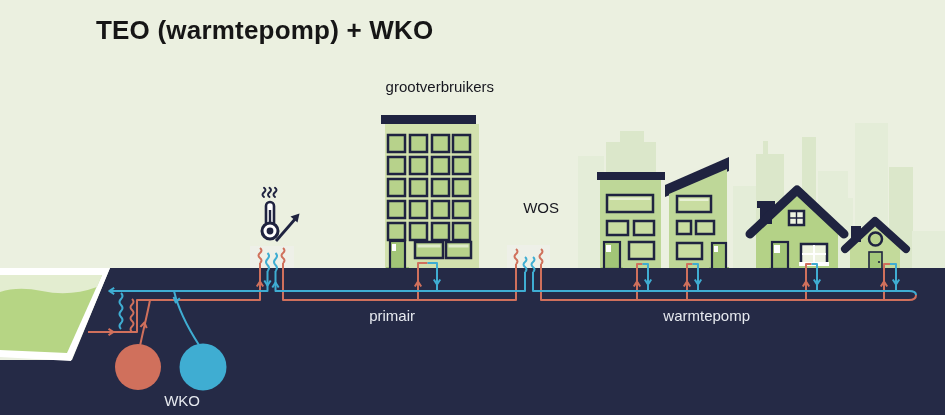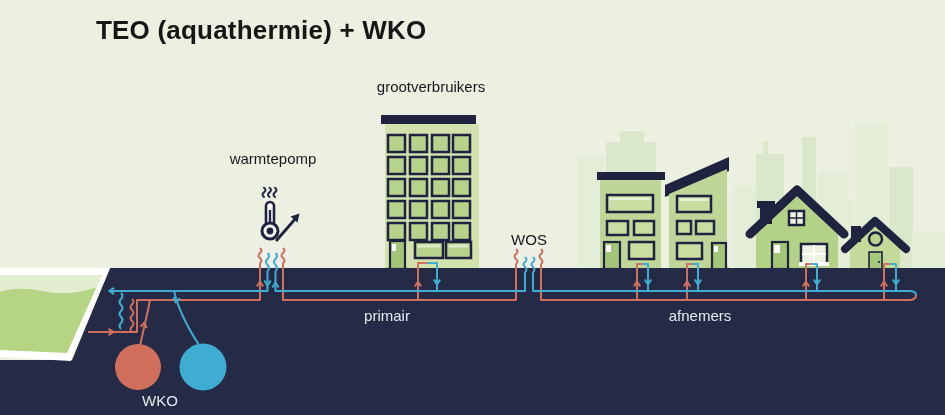--- a/index.html
+++ b/index.html
@@ -7,21 +7,21 @@
     --dark-outline:#1f2340; --water:#b6d584; --box:#eef0e8;
     --label-light:#e6e9ef; --label-dark:#17171f;
   }
   html,body{margin:0;padding:0;background:#fff;}
   #stage{
     position:relative; width:945px; height:415px; overflow:hidden;
     background:var(--background);
     font-family:"Liberation Sans", sans-serif;
   }
   #scene{position:absolute;left:0;top:0;}
-  .lbl{position:absolute; font-size:15px; color:var(--label-dark); text-align:center; line-height:1.1; white-space:nowrap;}
+  .lbl{position:absolute; font-size:15px; color:var(--label-dark); text-align:right; line-height:1.1; white-space:nowrap;}
   .lbl.light{color:var(--label-light);}
   #title{
     position:absolute; left:96px; top:15px; font-size:26px; font-weight:bold;
     color:#161616; letter-spacing:.2px; white-space:nowrap;
   }
   
   .dk{fill:var(--dark-outline);}
   .sky1{fill:#e4edd8;} .sky2{fill:#dbe7ca;}
   .fac1{fill:#d2e1ae;} .fac2{fill:#bed798;} .fac3{fill:#b4d287;} .fac4{fill:#c3da9b;}
   .w1{fill:#b7d28b;stroke:var(--dark-outline);stroke-width:2.5;}
@@ -223,20 +223,19 @@
         <path class="pc" transform="rotate(12 176 301)" d="M172.8,297.5 L176,302.5 L179.2,297.5"></path>
         <path class="pc" d="M433.8,279.5 L437,284.5 L440.2,279.5"></path>
         <path class="pc" d="M644.8,279.5 L648,284.5 L651.2,279.5"></path>
         <path class="pc" d="M694.8,279.5 L698,284.5 L701.2,279.5"></path>
         <path class="pc" d="M813.8,279.5 L817,284.5 L820.2,279.5"></path>
         <path class="pc" d="M892.8,279.5 L896,284.5 L899.2,279.5"></path>
       </g>
     </g>
   </svg>
 
-  <div id="title">TEO (aquathermie) + WKO</div>
+  <div id="title">TEO (warmtepomp) + WKO</div>
   <div class="lbl" style="left:368px; top:79px; width:126px;">grootverbruikers</div>
-  <div class="lbl" style="left:213px; top:151px; width:120px;">warmtepomp</div>
-  <div class="lbl" style="left:499px; top:232px; width:60px;">WOS</div>
-  <div class="lbl light" style="left:337px; top:308px; width:100px;">primair</div>
-  <div class="lbl light" style="left:650px; top:308px; width:100px;">afnemers</div>
+  <div class="lbl" style="left:499px; top:200px; width:60px;">WOS</div>
+  <div class="lbl light" style="left:315px; top:308px; width:100px;">primair</div>
+  <div class="lbl light" style="left:650px; top:308px; width:100px;">warmtepomp</div>
   <div class="lbl light" style="left:120px; top:393px; width:80px;">WKO</div>
 </div>
 
 </body></html>

